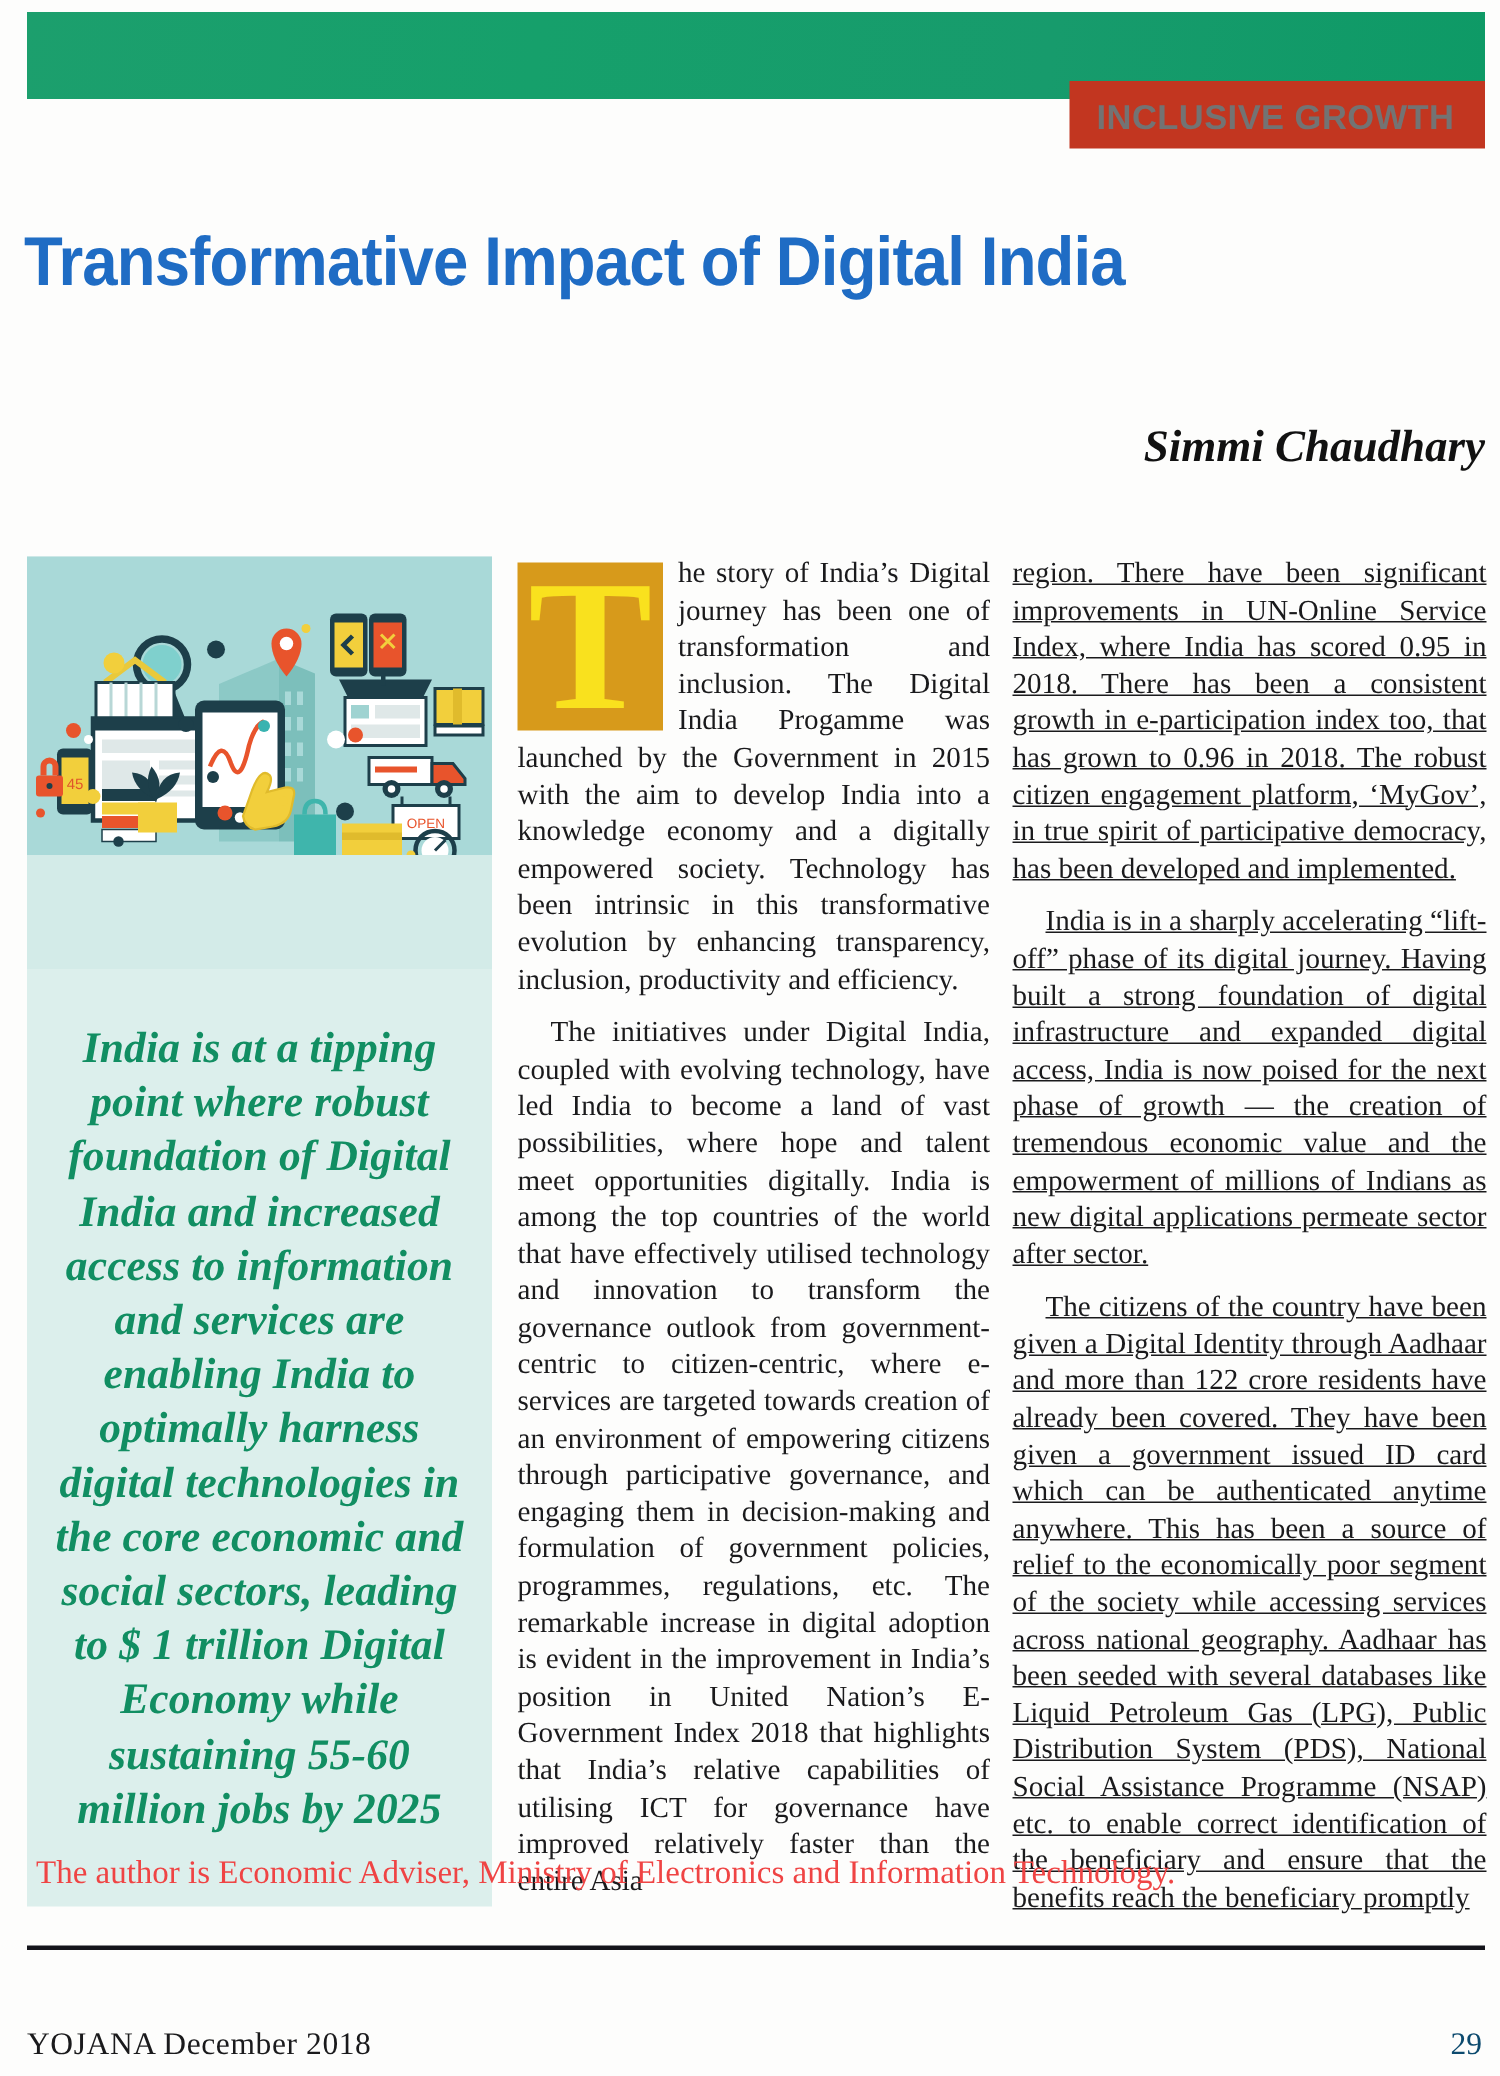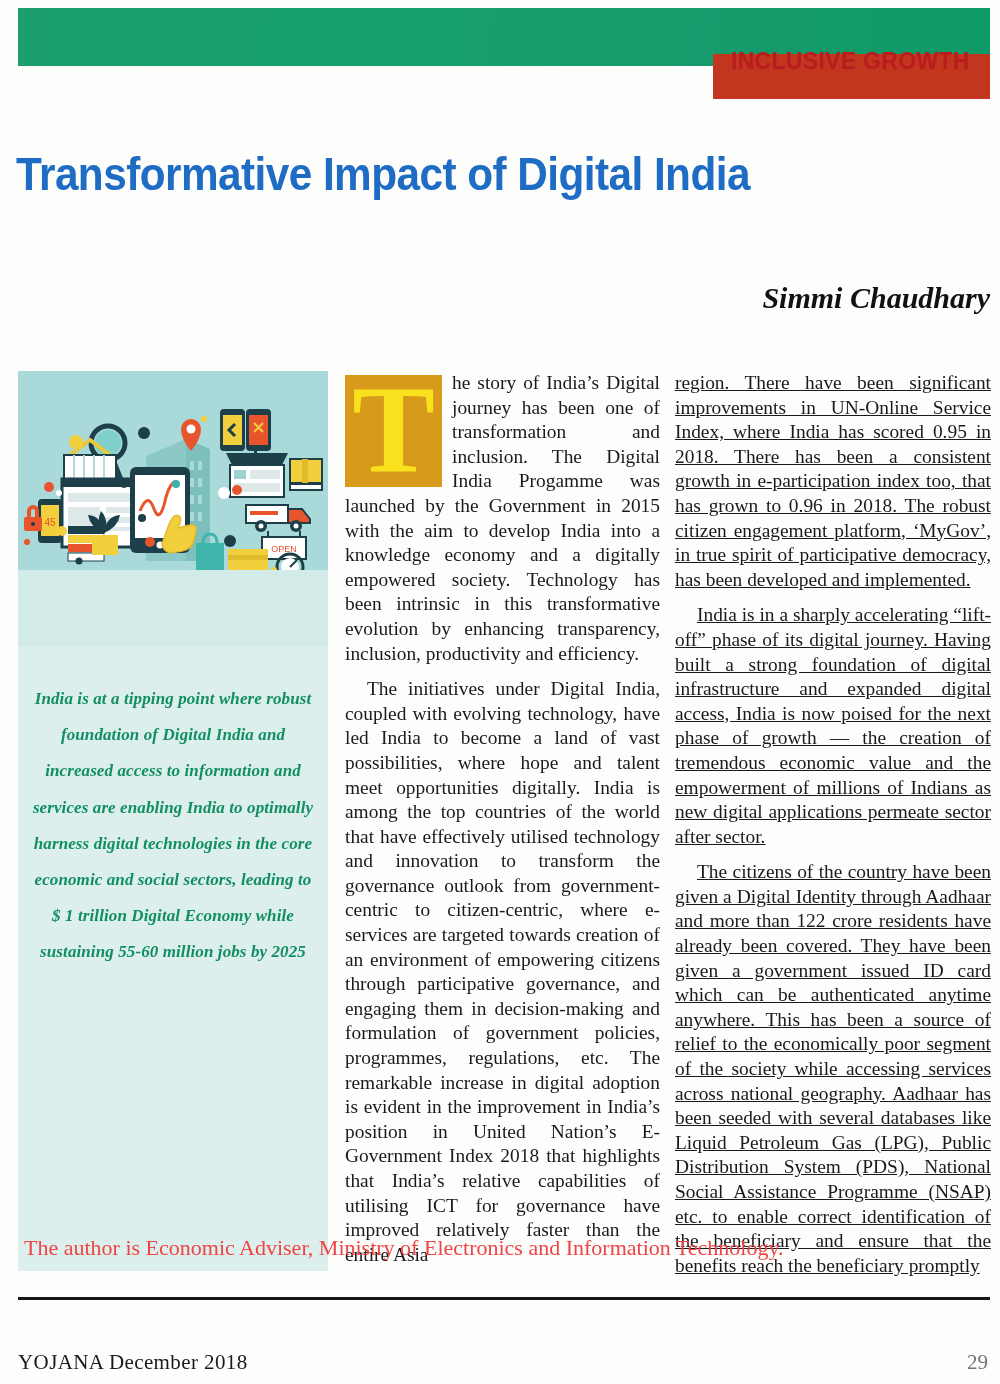--- a/index.html
+++ b/index.html
@@ -47,26 +47,26 @@
     position: absolute;
     left: 713px;
     top: 54px;
     width: 277px;
     height: 45px;
     background: #c23620;
   }
   .section-tag-text {
     position: absolute;
     left: 731px;
-    top: 48px;
+    top: 65px;
     font-family: "Liberation Sans", sans-serif;
     font-weight: bold;
     font-size: 23px;
     letter-spacing: 0.3px;
-    color: #b91c1c;
+    color: #737373;
     white-space: nowrap;
   }
 
   
   .article-title {
     position: absolute;
     left: 16px;
     top: 116px;
     font-family: "Liberation Sans", sans-serif;
     font-weight: bold;
@@ -120,21 +120,21 @@
   .pullquote {
     width: 310px;
     min-height: 625px;
     background: #dcefec;
     box-sizing: border-box;
     padding: 35px 12px 26px 12px;
     text-align: center;
     font-family: "Liberation Serif", serif;
     font-style: italic;
     font-weight: bold;
-    font-size: 17px;
+    font-size: 29px;
     line-height: 36.2px;
     color: #118e62;
     letter-spacing: 0.1px;
   }
 
   
   .body-text {
     font-family: "Liberation Serif", serif;
     font-size: 19.4px;
     line-height: 24.6px;
@@ -192,21 +192,21 @@
     color: #1a1a1c;
     white-space: nowrap;
     text-align: right;
   }
   .footer-page {
     position: absolute;
     right: 12px;
     top: 1350px;
     font-family: "Liberation Serif", serif;
     font-size: 21px;
-    color: #737373;
+    color: #0c4a6e;
   }
 </style>
 </head>
 <body>
 
 <div class="page">
 
   <div class="kicker-bar"></div>
 
   <div class="section-tag"></div>

